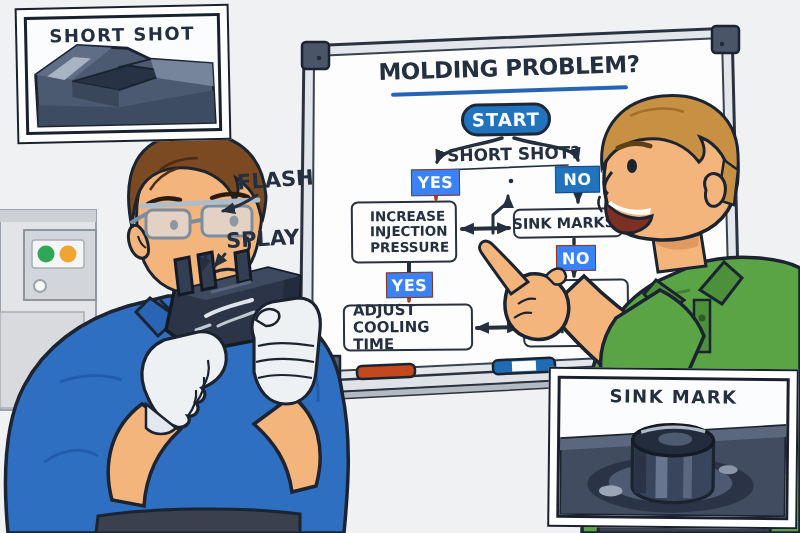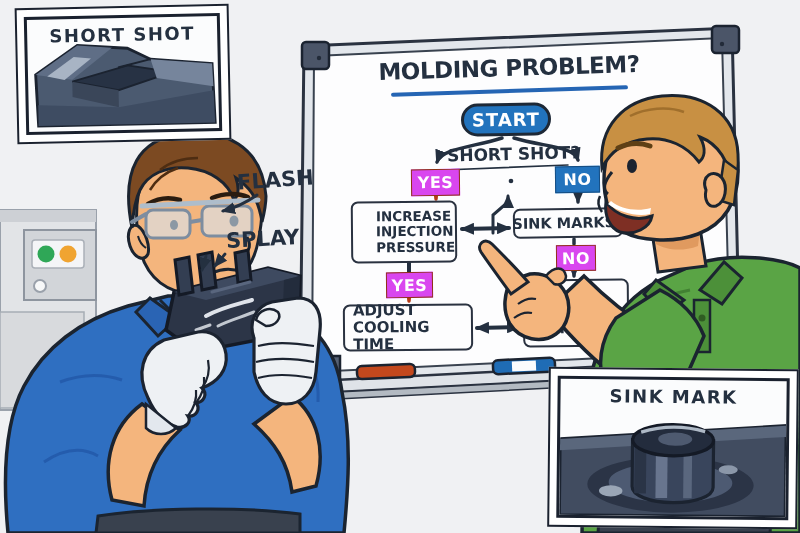--- a/index.html
+++ b/index.html
@@ -8,21 +8,21 @@
     background:#f0f1f3;
     font-family:"DejaVu Sans","Liberation Sans",sans-serif;
   }
   .stage svg{position:absolute;left:0;top:0;}
   .bg-svg{z-index:1;}
   .arrows-svg{z-index:3;}
   .fg-svg{z-index:6;pointer-events:none;}
   .flow{position:absolute;z-index:4;box-sizing:border-box;color:#243040;}
   .flow.tag{display:flex;align-items:center;justify-content:center;
     color:#ffffff;font-weight:800;font-size:16px;letter-spacing:.5px;}
-  .tag-red{background:#d946ef;box-shadow:0 0 0 1px #8e3212 inset;}
+  .tag-red{background:#3b82f6;box-shadow:0 0 0 1px #8e3212 inset;}
   .tag-blue{background:#2273bd;box-shadow:0 0 0 1px #164e83 inset;}
   .node{background:#fdfdfe;border:2.5px solid #2a3240;border-radius:7px;
     font-weight:800;line-height:1.13;}
   .flow.center{display:flex;align-items:center;justify-content:center;text-align:center;}
   .flow.vcenter{display:flex;flex-direction:column;justify-content:center;}
   .handtext{font-weight:800;color:#243040;white-space:nowrap;}
   .title{font-size:23px;letter-spacing:-0.5px;text-align:center;white-space:nowrap;}
   .underline{position:absolute;z-index:4;background:#2565b4;border-radius:2px;}
   .start-pill{display:flex;align-items:center;justify-content:center;
     background:#2273bd;border:3px solid #1d2836;border-radius:17px;
@@ -185,21 +185,21 @@
   <div class="flow handtext title" style="left:378px;top:55px;width:262px;transform:rotate(-1.8deg);">MOLDING PROBLEM?</div>
   <div class="underline" style="left:391px;top:89px;width:237px;height:4px;transform:rotate(-1.8deg);"></div>
 
   <div class="flow start-pill" style="left:461px;top:103px;width:90px;height:33px;transform:rotate(-1deg);">START</div>
 
   <div class="flow handtext" style="left:447px;top:144px;width:124px;font-size:17px;text-align:center;transform:rotate(-1.5deg);">SHORT SHOT?</div>
 
   <div class="flow tag tag-red" style="left:411px;top:169px;width:49px;height:27px;transform:rotate(-1deg);">YES</div>
   <div class="flow tag tag-blue" style="left:555px;top:166px;width:45px;height:27px;transform:rotate(-1deg);">NO</div>
 
-  <div class="flow node vcenter" style="left:351px;top:201px;width:106px;height:62px;padding:4px 23px;font-size:13.5px;transform:rotate(-0.5deg);">INCREASE INJECTION PRESSURE</div>
+  <div class="flow node vcenter" style="left:351px;top:201px;width:106px;height:62px;padding:4px 17px;font-size:13.5px;transform:rotate(-0.5deg);">INCREASE INJECTION PRESSURE</div>
 
   <div class="flow node center" style="left:513px;top:208px;width:110px;height:30px;font-size:14.5px;white-space:nowrap;transform:rotate(-1deg);">SINK MARKS?</div>
 
   <div class="flow tag tag-red" style="left:556px;top:245px;width:40px;height:26px;transform:rotate(-1deg);">NO</div>
 
   <div class="flow node center" style="left:523px;top:279px;width:106px;height:68px;font-size:13.5px;padding:3px;transform:rotate(-0.5deg);">CHECK MATERIAL SETTINGS</div>
 
   <div class="flow tag tag-red" style="left:386px;top:272px;width:47px;height:26px;transform:rotate(-1deg);">YES</div>
 
   <div class="flow node vcenter" style="left:343px;top:304px;width:130px;height:47px;padding:3px 8px;font-size:15px;transform:rotate(-0.5deg);">ADJUST COOLING TIME</div>

